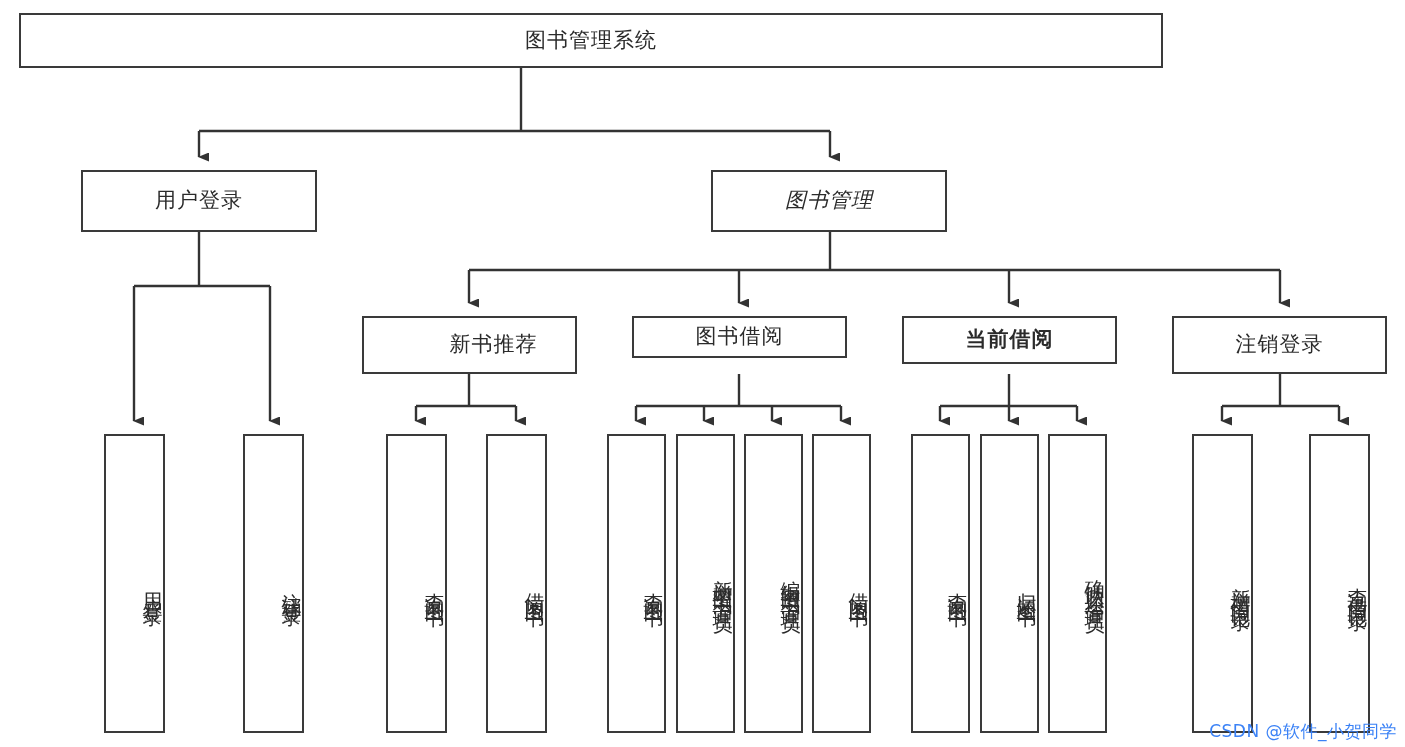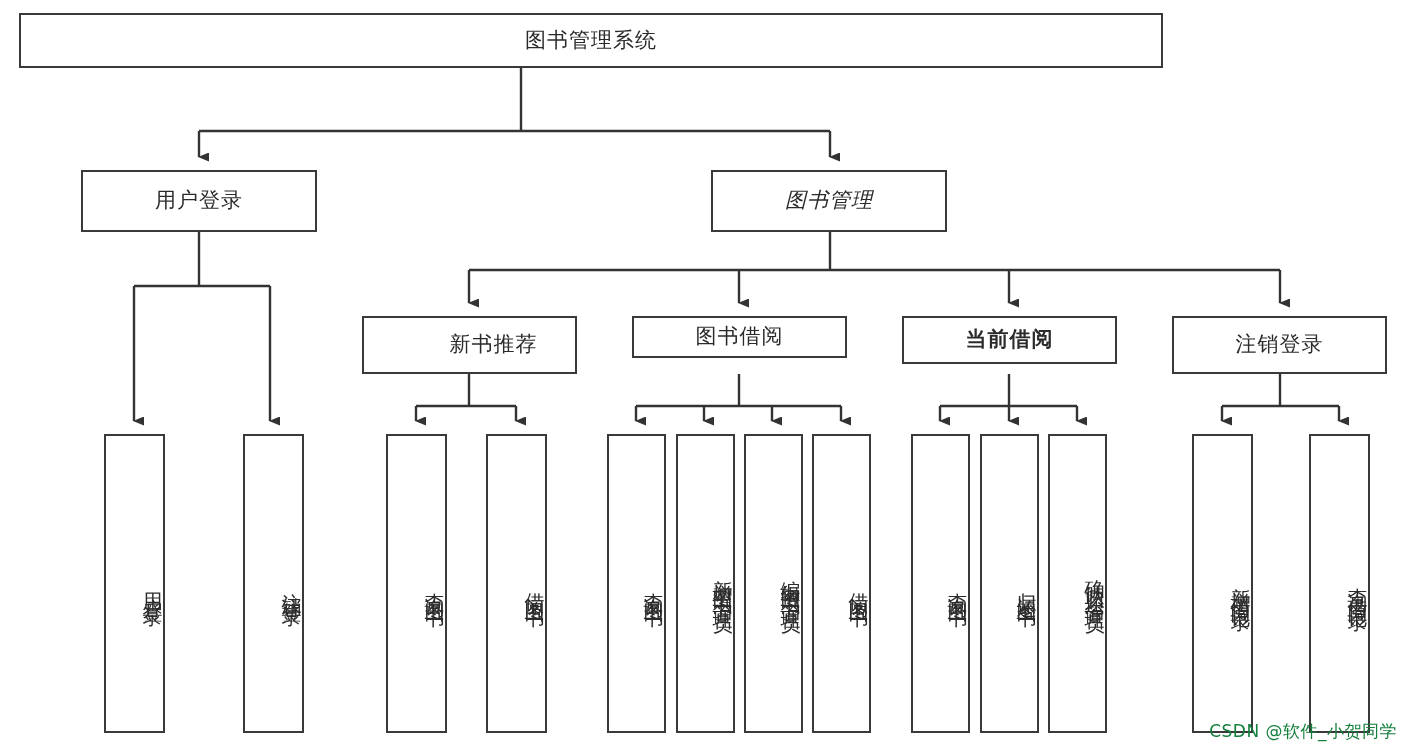--- a/index.html
+++ b/index.html
@@ -54,21 +54,21 @@
     line-height: 1.05;
     padding-top: 6px;
     align-items: flex-start;
     justify-content: center;
   }
   .watermark {
     position: absolute;
     right: 8px;
     bottom: 4px;
     font-size: 17px;
-    color: #15803d;
+    color: #3b82f6;
     white-space: nowrap;
     letter-spacing: 0.5px;
   }
 </style>
 </head>
 <body>
 
 <div id="diagram-canvas">
 
   <svg id="edge-layer" viewBox="0 0 1405 747" width="1405" height="747" xmlns="http://www.w3.org/2000/svg">

